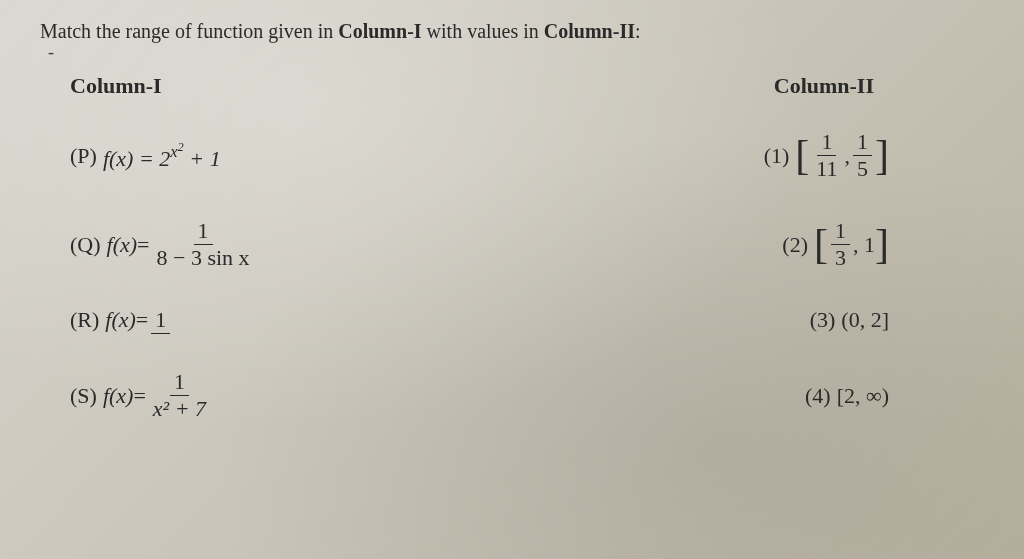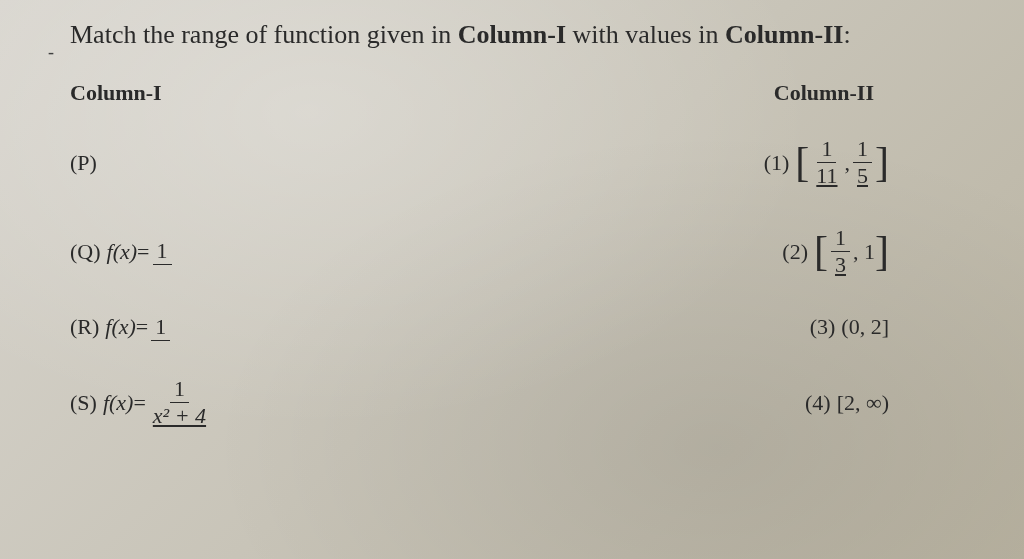--- a/index.html
+++ b/index.html
@@ -26,23 +26,22 @@
       bottom: 0;
       background: radial-gradient(ellipse at 30% 20%, rgba(255,255,255,0.25) 0%, transparent 50%),
                   radial-gradient(ellipse at 70% 80%, rgba(0,0,0,0.08) 0%, transparent 50%);
       pointer-events: none;
     }
     .content {
       position: relative;
       z-index: 1;
     }
     .instruction {
-      font-size: 26px;
+      font-size: 20px;
       margin-bottom: 30px;
-      margin-left: 30px;
     }
     .instruction .bold {
       font-weight: bold;
     }
     .columns-header {
       display: flex;
       justify-content: space-between;
       margin-bottom: 30px;
       padding-left: 30px;
       padding-right: 110px;
@@ -85,21 +84,20 @@
       font-style: normal;
     }
     .fraction .num {
       padding: 0 4px;
       border-bottom: 1.5px solid #2a2a2a;
       line-height: 1.2;
     }
     .fraction .den {
       padding: 0 4px;
       line-height: 1.2;
-      text-decoration: underline;
     }
     .bracket-expr {
       display: inline-flex;
       align-items: center;
     }
     .big-bracket-left, .big-bracket-right {
       font-size: 42px;
       line-height: 0.8;
       font-weight: normal;
     }
@@ -130,20 +128,23 @@
   </div>
 
   <div class="columns-header">
     <div class="col-header">Column-I</div>
     <div class="col-header">Column-II</div>
   </div>
 
   <div class="row">
     <div class="item-left">
       <span class="label">(P) </span>
+      <span class="math">
+        <span>f(x) = 2</span><sup><span>x</span><sup>2</sup></sup><span> + 1</span>
+      </span>
     </div>
     <div class="item-right">
       <span class="label">(1) </span>
       <span class="bracket-expr">
         <span class="big-bracket-left">[</span>
         <span class="bracket-content">
           <span class="fraction">
             <span class="num">1</span>
             <span class="den">11</span>
           </span>
@@ -160,20 +161,21 @@
 
   <div class="row">
     <div class="item-left">
       <span class="label">(Q) </span>
       <span class="math">
         <span>f(x)</span>
       </span>
       <span>=</span>
       <span class="fraction">
         <span class="num">1</span>
+        <span class="den">8 − 3 sin x</span>
       </span>
     </div>
     <div class="item-right">
       <span class="label">(2) </span>
       <span class="bracket-expr">
         <span class="big-bracket-left">[</span>
         <span class="bracket-content">
           <span class="fraction">
             <span class="num">1</span>
             <span class="den">3</span>
@@ -204,21 +206,21 @@
 
   <div class="row" style="margin-bottom:0;">
     <div class="item-left">
       <span class="label">(S) </span>
       <span class="math">
         <span>f(x)</span>
       </span>
       <span>=</span>
       <span class="fraction">
         <span class="num">1</span>
-        <span class="den math">x² + 4</span>
+        <span class="den math">x² + 7</span>
       </span>
     </div>
     <div class="item-right">
       <span class="label">(4) </span>
       <span>[2, ∞)</span>
     </div>
   </div>
 
 </div>
 

